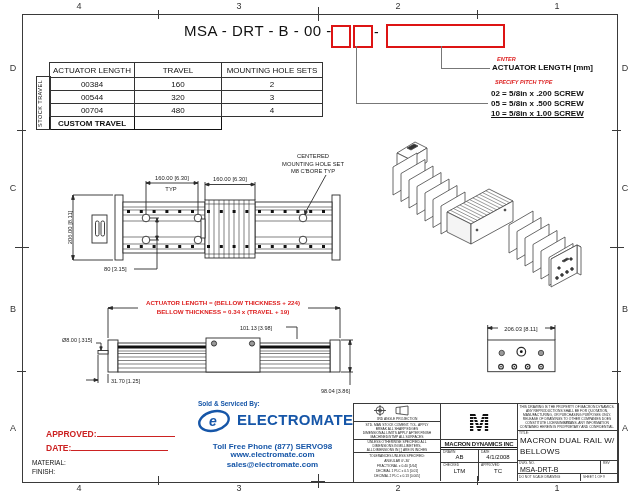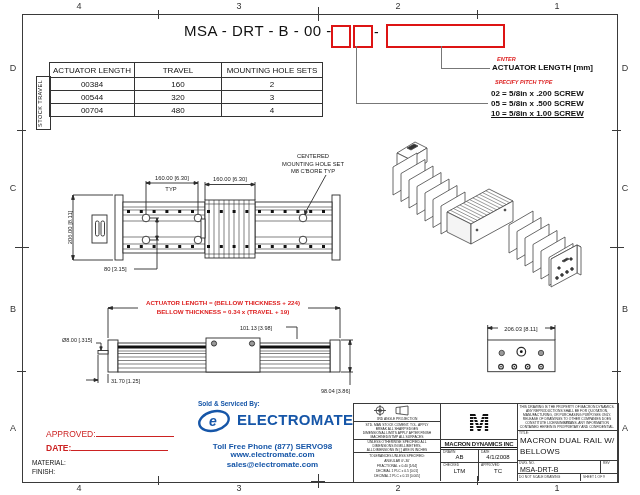--- a/index.html
+++ b/index.html
@@ -98,20 +98,25 @@
     <tr>
       <td>00544</td>
       <td>320</td>
       <td>3</td>
     </tr>
     <tr>
       <td>00704</td>
       <td>480</td>
       <td>4</td>
     </tr>
+    <tr class="custom">
+      <td>CUSTOM TRAVEL</td>
+      <td></td>
+      <td class="noborder"></td>
+    </tr>
   </tbody>
     </table>
   <div class="stock">STOCK TRAVEL</div>
 
   <div class="abs red-it" style="left:497px;top:56px;">ENTER</div>
   <div class="abs blk-med" style="left:492px;top:63px;">ACTUATOR LENGTH [mm]</div>
   <div class="abs red-it" style="left:495px;top:79px;">SPECIFY PITCH TYPE</div>
   <div class="abs blk-med" style="left:491px;top:89px;">02 = 5/8in x .200 SCREW</div>
   <div class="abs blk-med" style="left:491px;top:99px;">05 = 5/8in x .500 SCREW</div>
   <div class="abs blk-med" style="left:491px;top:109px;text-decoration:underline;">10 = 5/8in x 1.00 SCREW</div>
@@ -357,21 +362,21 @@
           <circle cx="71" cy="51.7" r="2.3" fill="#fff"></circle>
       </g>
       <circle cx="31" cy="51.7" r="0.8" fill="#111" stroke="none"></circle>
         <circle cx="44.3" cy="51.7" r="0.8" fill="#111" stroke="none"></circle>
       <circle cx="57.7" cy="51.7" r="0.8" fill="#111" stroke="none"></circle>
         <circle cx="71" cy="51.7" r="0.8" fill="#111" stroke="none"></circle>
     </g>
     <text x="51" y="15.5" text-anchor="middle" font-size="5.8" fill="#222">206.03 [8.11]</text>
   </svg>
 
-  <div class="abs" style="left:46px;top:428px;font-size:8.5px;color:#cc2222;font-weight:normal;">
+  <div class="abs" style="left:46px;top:428px;font-size:8.5px;color:#cc2222;font-weight:bold;">
     <span>APPROVED:</span><span class="sig-line" style="width:78px;"></span>
   </div>
   <div class="abs" style="left:46px;top:442px;font-size:8.5px;color:#cc2222;font-weight:bold;">
     <span>DATE:</span><span class="sig-line" style="width:97px;"></span>
   </div>
   <div class="abs" style="left:32px;top:459px;font-size:6.5px;color:#111;">MATERIAL:</div>
   <div class="abs" style="left:32px;top:468px;font-size:6.5px;color:#111;">FINISH:</div>
 
   <div class="abs blue" style="left:198px;top:400px;font-size:6.5px;font-weight:bold;">Sold &amp; Serviced By:</div>
   <svg class="abs" style="left:196px;top:408px;" width="38" height="26" viewBox="0 0 38 26">

